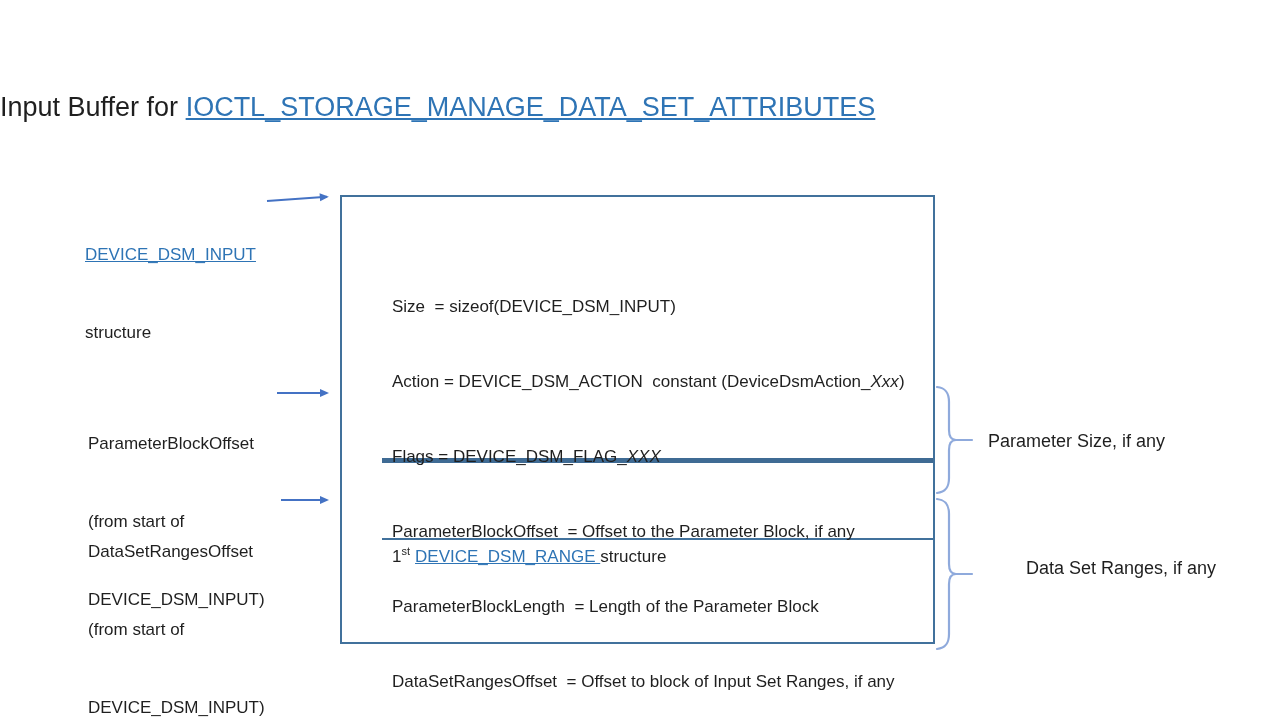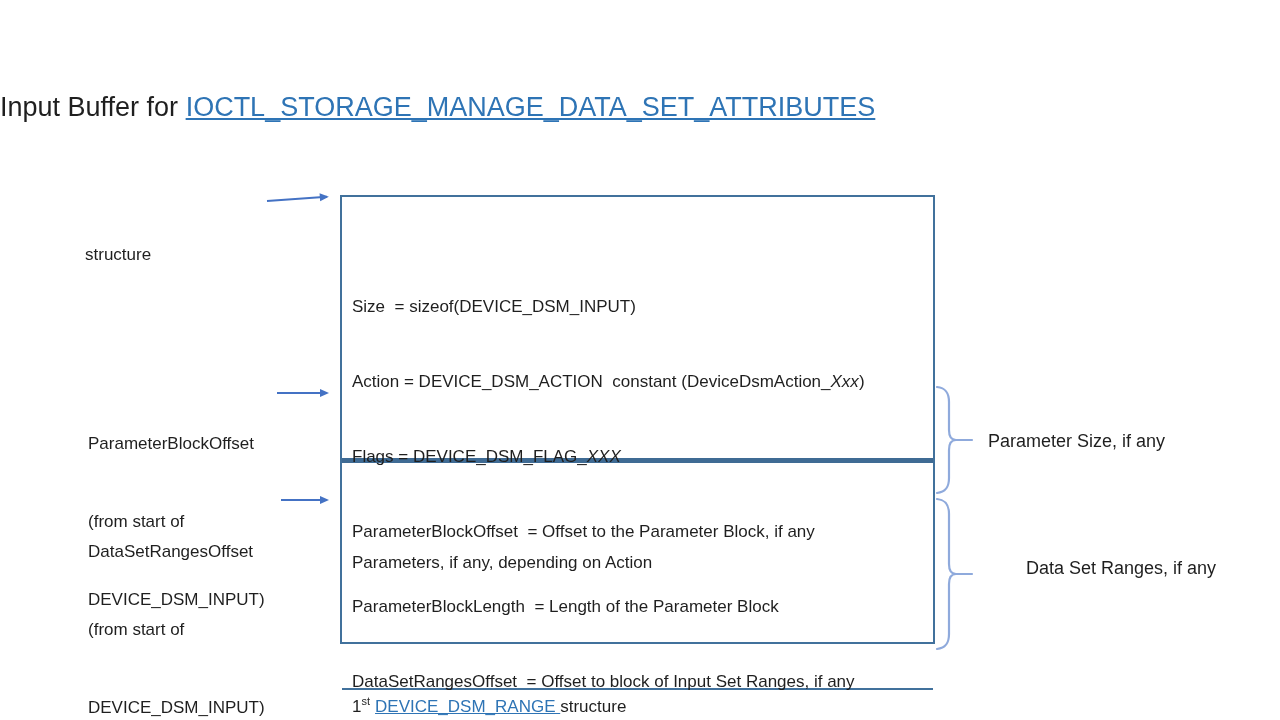--- a/index.html
+++ b/index.html
@@ -22,21 +22,21 @@
     content:'';position:absolute;right:-2px;top:-5px;
     border-top:4.5px solid transparent;border-bottom:4.5px solid transparent;
     border-left:9px solid #4472C4;
   }
   .arrow-1{left:267px;top:200px;width:60px;transform:rotate(-4deg);}
   .arrow-2{left:277px;top:392px;width:50px;}
   .arrow-3{left:281px;top:499px;width:46px;}
   
   .buffer-box{
     left:340px;top:195px;width:595px;height:449px;box-sizing:border-box;
-    border:2px solid #41719C;background:#ffffff;font-size:17px;white-space:pre;
+    border:2px solid #41719C;background:#ffffff;font-size:17px;white-space:pre;padding-left:40px;
   }
   .hdr{height:181px;box-sizing:border-box;padding:7px 10px 0;line-height:25px;}
   .thick-divider{height:5px;background:#3F6B94;}
   .params-section{height:110px;box-sizing:border-box;padding:10px 10px 0;}
   .range-row{box-sizing:border-box;height:34px;padding:5px 10px 0;border-top:1px solid #6B96BF;margin-top:35px;}
   .range-row.first{border-top:2px solid #41719C;height:35px;}
   .gap{margin-left:5px;}
   sup{font-size:11px;}
   .it{font-style:italic;}
   
@@ -46,20 +46,21 @@
   .right-label{font-size:18px;white-space:pre;}
   .rl-1{left:988px;top:431px;}
   .rl-2{left:988px;top:558px;margin-left:38px;}
 </style>
 </head>
 <body>
 
 <div class="abs title-row"><span>Input Buffer for </span><span class="link">IOCTL_STORAGE_MANAGE_DATA_SET_ATTRIBUTES</span></div>
 
 <div class="abs side-label lbl-input">
+  <div><span class="link">DEVICE_DSM_INPUT</span></div>
   <div>structure</div>
 </div>
 
 <div class="abs side-label lbl-param">
   <div>ParameterBlockOffset</div>
   <div>(from start of</div>
   <div>DEVICE_DSM_INPUT)</div>
 </div>
 
 <div class="abs side-label lbl-ranges">
@@ -76,23 +77,20 @@
   <div class="hdr">
     <div>Size  = sizeof(DEVICE_DSM_INPUT)</div>
     <div><span>Action = DEVICE_DSM_ACTION  constant (DeviceDsmAction_</span><span class="it">Xxx</span><span>)</span></div>
     <div><span>Flags = DEVICE_DSM_FLAG_</span><span class="it">XXX</span></div>
     <div>ParameterBlockOffset  = Offset to the Parameter Block, if any</div>
     <div>ParameterBlockLength  = Length of the Parameter Block</div>
     <div>DataSetRangesOffset  = Offset to block of Input Set Ranges, if any</div>
     
   </div>
   <div class="thick-divider"></div>
-  <div class="params-section">
-    <div>Parameters, if any, depending on Action</div>
-  </div>
   <div class="range-row first"><span>1</span><sup>st</sup><span class="link gap">DEVICE_DSM_RANGE </span><span>structure</span></div>
   
   
   
 </div>
 
 <svg class="abs brace-1" width="40" height="112" viewBox="0 0 40 112">
   <path class="brace" d="M 3 3 C 12 4 15 9 15 18 L 15 46 C 15 52 17 56 22 56 L 38 56 M 22 56 C 17 56 15 60 15 66 L 15 94 C 15 103 12 108 3 109"></path>
 </svg>
 <svg class="abs brace-2" width="40" height="156" viewBox="0 0 40 156">

